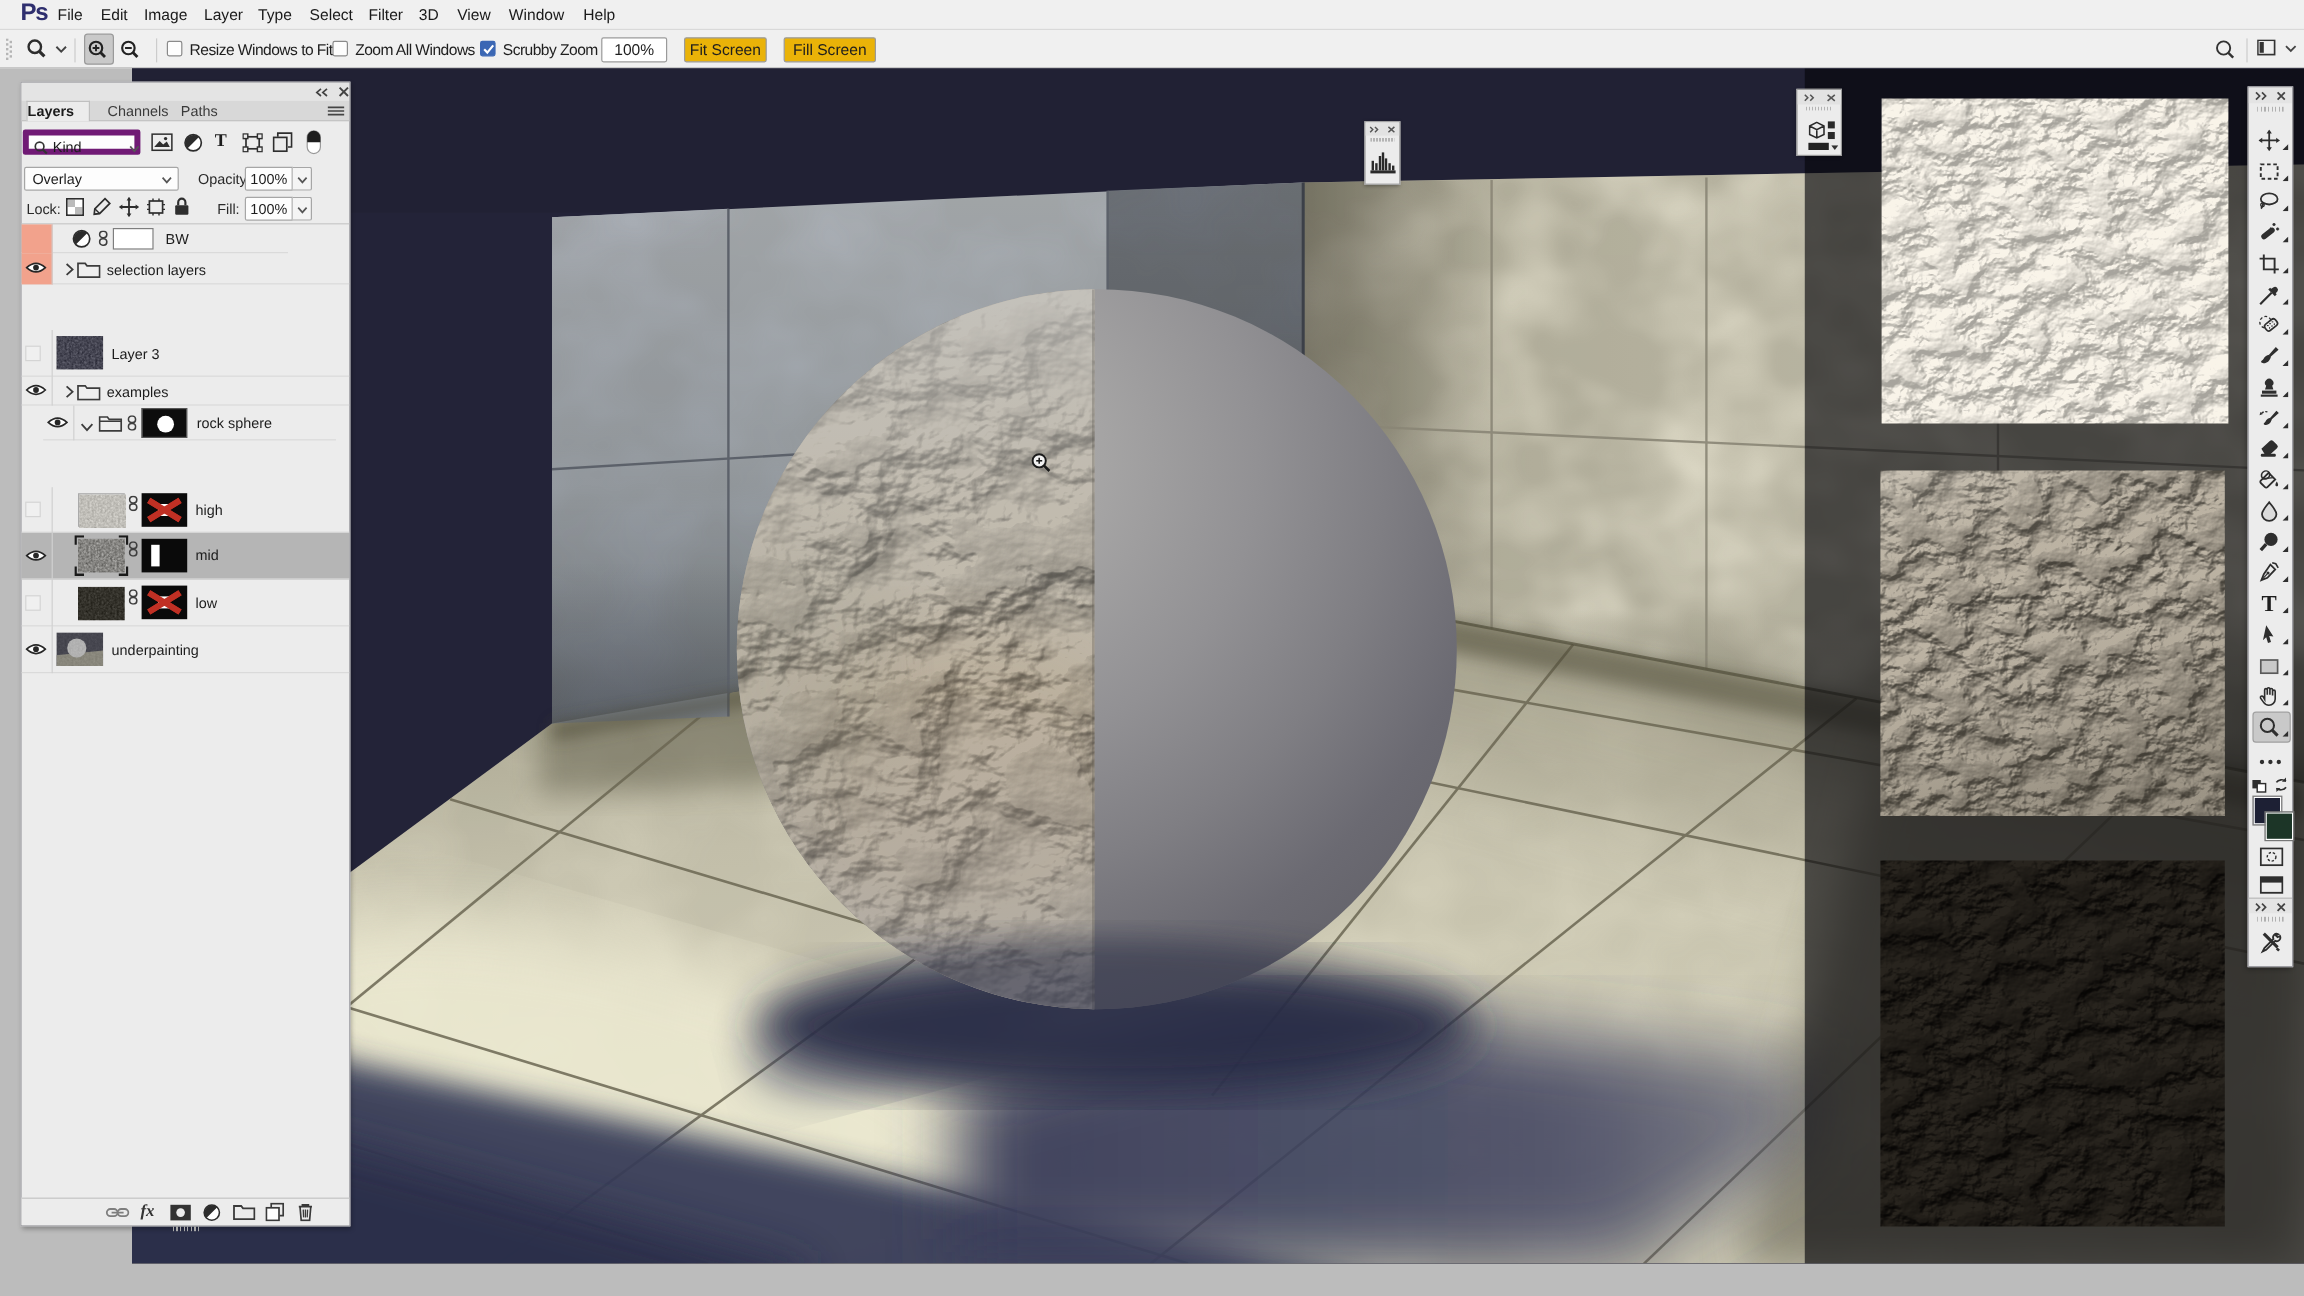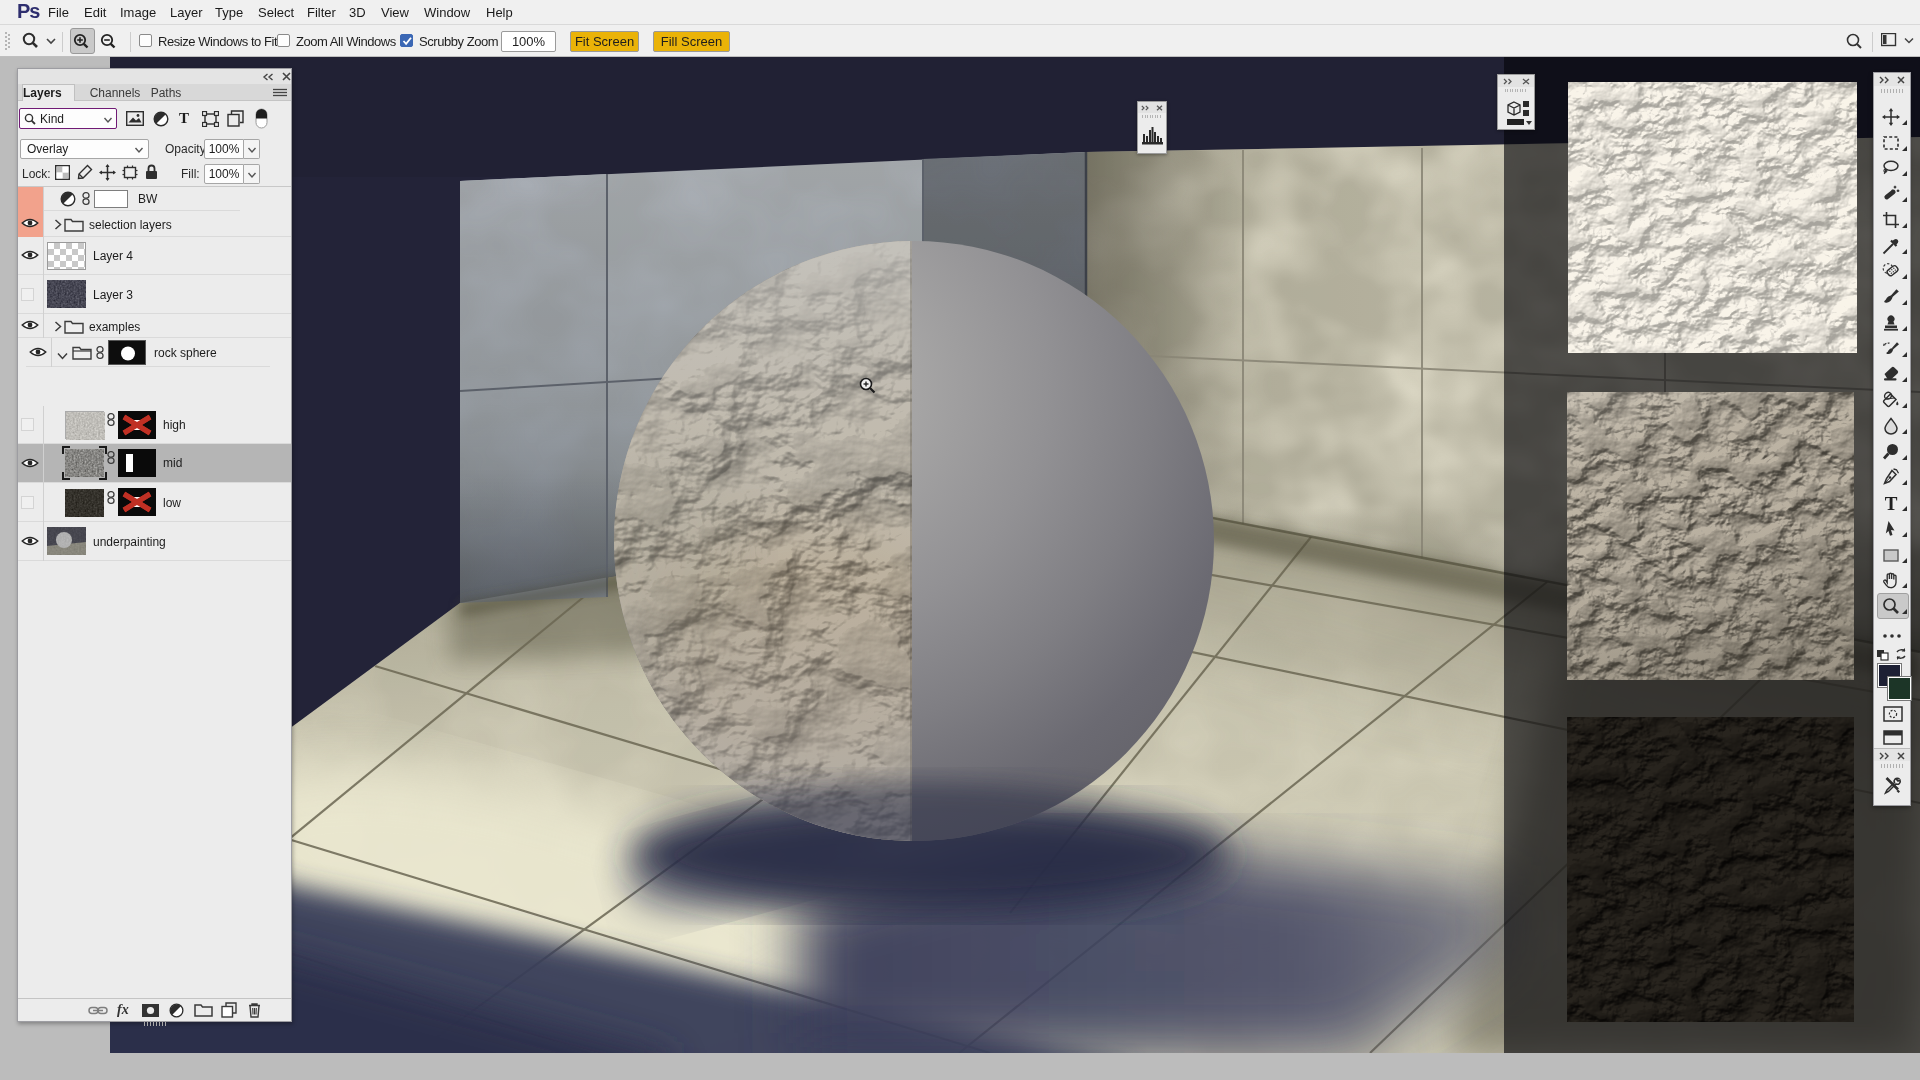--- a/index.html
+++ b/index.html
@@ -360,21 +360,21 @@
 <div style="position:absolute;left:62px;top:1px;width:70px;text-align:center;color:#3a3a3a;line-height:16px">Channels</div>
 <div style="position:absolute;left:126px;top:1px;width:44px;text-align:center;color:#3a3a3a;line-height:16px">Paths</div>
 <svg style="position:absolute;left:255px;top:4px" width="14" height="10">
         <g stroke="#444" stroke-width="1.3">
           <line x1="0" y1="1.5" x2="14" y2="1.5"></line>
           <line x1="0" y1="4.5" x2="14" y2="4.5"></line>
           <line x1="0" y1="7.5" x2="14" y2="7.5"></line>
         </g>
       </svg>
 </div>
-<div style="position:absolute;left:1px;top:39px;width:98px;height:21px;background:#fdfdfd;border:1px solid #701a75;border-radius:2px">
+<div style="position:absolute;left:1px;top:39px;width:98px;height:21px;background:#fdfdfd;border:5px solid #701a75;border-radius:2px">
 <svg style="position:absolute;left:4px;top:4px" width="13" height="13" viewBox="0 0 13 13">
         <circle cx="5" cy="5" r="3.6" fill="none" stroke="#333" stroke-width="1.4"></circle>
         <line x1="7.6" y1="7.6" x2="11" y2="11" stroke="#333" stroke-width="1.8"></line>
       </svg>
 <span style="position:absolute;left:20px;top:3px">Kind</span>
 <svg style="position:absolute;left:83px;top:8px" width="10" height="7">
         <path d="M1.5 1 l3.5 4 3.5-4" fill="none" stroke="#555" stroke-width="1.4"></path>
       </svg>
 </div>
 <svg style="position:absolute;left:108px;top:42px" width="18" height="15" viewBox="0 0 18 15">
@@ -487,30 +487,20 @@
           </svg></div>
       </div>
       <div style="position:absolute;left:36px;top:8px"><svg width="8" height="11" viewBox="0 0 8 11">
           <path d="M1.5 1 L6.5 5.5 L1.5 10" fill="none" stroke="#3c3c3c" stroke-width="1.5"></path>
         </svg></div>
       <div style="position:absolute;left:46px;top:6px"><svg width="20" height="15" viewBox="0 0 20 15">
           <path d="M1 2.5 h6 l1.5 2 H19 v9.5 H1 Z" fill="#efefef" stroke="#3c3c3c" stroke-width="1.4"></path>
         </svg></div>
       <div style="position:absolute;left:71px;top:7px;font-size:12px">selection layers</div>
     </div>
-<div style="position:absolute;left:0;top:168px;width:273px;height:38px;border-bottom:1px solid #dadada;">
-      <div style="position:absolute;left:0;top:0;width:26px;height:38px;border-right:1px solid #d0d0d0;">
-        <div style="position:absolute;left:3px;top:12px"><svg width="18" height="12" viewBox="0 0 18 12">
-            <path d="M1.2 6 Q9 -1.2 16.8 6 Q9 13.2 1.2 6 Z" fill="#fff" stroke="#262626" stroke-width="1.4"></path>
-            <circle cx="9" cy="6" r="2.4" fill="#262626"></circle>
-          </svg></div>
-      </div>
-      <div style="position:absolute;left:29px;top:5px;width:39px;height:28px;border:1px solid #9a9a9a;background:#fff;background-image:linear-gradient(45deg,#c8c8c8 25%,transparent 25%,transparent 75%,#c8c8c8 75%),linear-gradient(45deg,#c8c8c8 25%,transparent 25%,transparent 75%,#c8c8c8 75%);background-size:12px 12px;background-position:0 0,6px 6px;"></div>
-      <div style="position:absolute;left:75px;top:12px;font-size:12px">Layer 4</div>
-    </div>
 <div style="position:absolute;left:0;top:206px;width:273px;height:39px;border-bottom:1px solid #dadada;">
       <div style="position:absolute;left:0;top:0;width:26px;height:39px;border-right:1px solid #d0d0d0;">
         <div style="position:absolute;left:3px;top:13px">
           <div style="width:13px;height:13px;border:1px solid #d4d4d4;background:#f0f0f0"></div>
         </div>
       </div>
       <div style="position:absolute;left:29px;top:5px;width:39px;height:28px"><svg width="39" height="28">
           <rect width="39" height="28" fill="#1d1d33"></rect>
           <rect width="39" height="28" filter="url(#grain)" opacity="0.42"></rect>
         </svg></div>
@@ -524,21 +514,21 @@
           </svg></div>
       </div>
       <div style="position:absolute;left:36px;top:7px"><svg width="8" height="11" viewBox="0 0 8 11">
           <path d="M1.5 1 L6.5 5.5 L1.5 10" fill="none" stroke="#3c3c3c" stroke-width="1.5"></path>
         </svg></div>
       <div style="position:absolute;left:46px;top:5px"><svg width="20" height="15" viewBox="0 0 20 15">
           <path d="M1 2.5 h6 l1.5 2 H19 v9.5 H1 Z" fill="#efefef" stroke="#3c3c3c" stroke-width="1.4"></path>
         </svg></div>
       <div style="position:absolute;left:71px;top:6px;font-size:12px">examples</div>
     </div>
-<div style="position:absolute;left:8px;top:269px;width:244px;height:29px;border-bottom:1px solid #dadada;">
+<div style="position:absolute;left:18px;top:269px;width:244px;height:29px;border-bottom:1px solid #dadada;">
       <div style="position:absolute;left:0;top:0;width:26px;height:29px;border-right:1px solid #d0d0d0;">
         <div style="position:absolute;left:3px;top:8px"><svg width="18" height="12" viewBox="0 0 18 12">
             <path d="M1.2 6 Q9 -1.2 16.8 6 Q9 13.2 1.2 6 Z" fill="#fff" stroke="#262626" stroke-width="1.4"></path>
             <circle cx="9" cy="6" r="2.4" fill="#262626"></circle>
           </svg></div>
       </div>
       <div style="position:absolute;left:31px;top:11px"><svg width="11" height="8" viewBox="0 0 11 8">
           <path d="M1 1.5 L5.5 6.5 L10 1.5" fill="none" stroke="#3c3c3c" stroke-width="1.5"></path>
         </svg></div>
       <div style="position:absolute;left:46px;top:7px"><svg width="21" height="15" viewBox="0 0 21 15">

